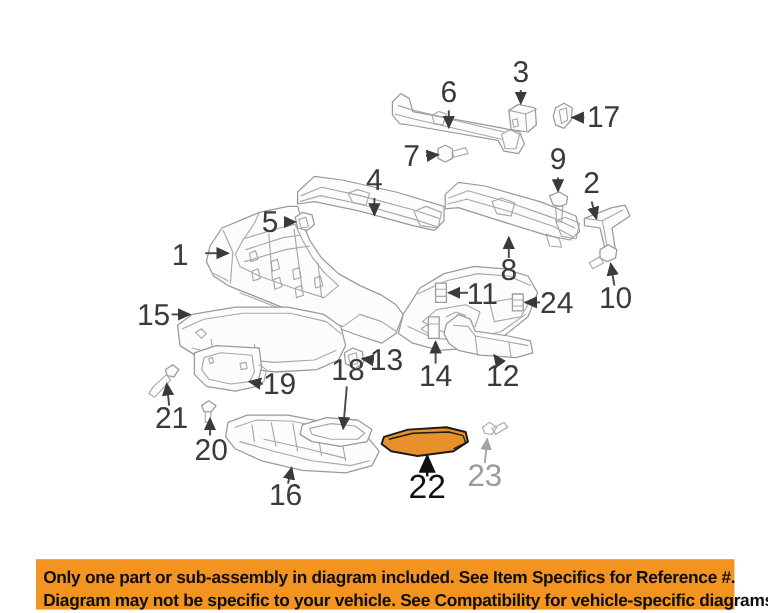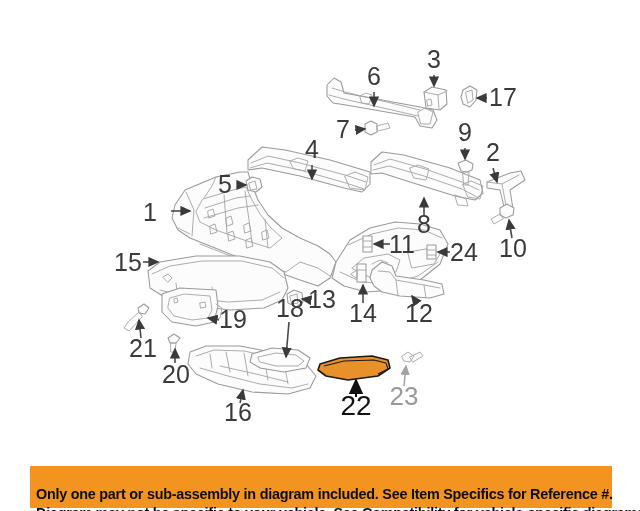--- a/index.html
+++ b/index.html
@@ -26,21 +26,21 @@
   .ln-hi{stroke:#111;stroke-width:2;fill:none;}
   .part{fill:#fcfcfc;stroke:#9a9a9a;stroke-width:1.05;
         stroke-linejoin:round;stroke-linecap:round;}
   .part-thin{fill:none;stroke:#a8a8a8;stroke-width:0.95;
         stroke-linejoin:round;stroke-linecap:round;}
   .banner{
     position:absolute;
     left:30px;top:466px;width:582px;height:42px;
     background:#F2941F;
     box-sizing:border-box;
-    padding:19px 0 0 6px;
+    padding:7px 0 0 6px;
   }
   .banner-line{
     font-family:"Liberation Sans", sans-serif;
     font-weight:bold;
     font-size:14.4px;
     line-height:19px;
     color:#0d0d0d;
     white-space:nowrap;
     letter-spacing:-0.25px;
   }

